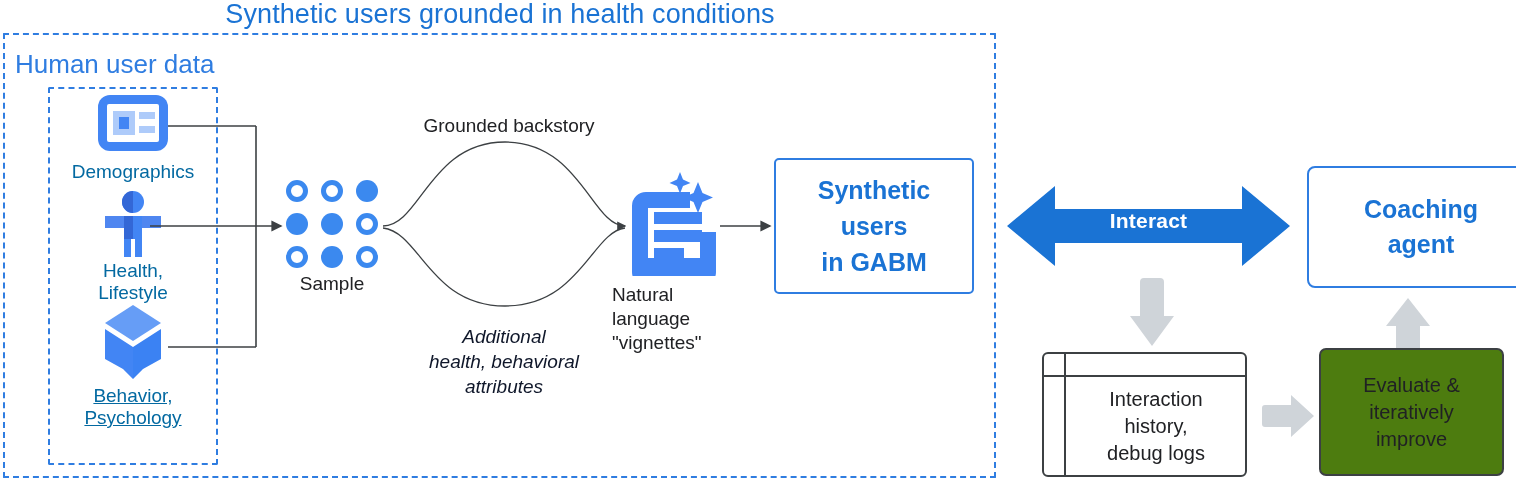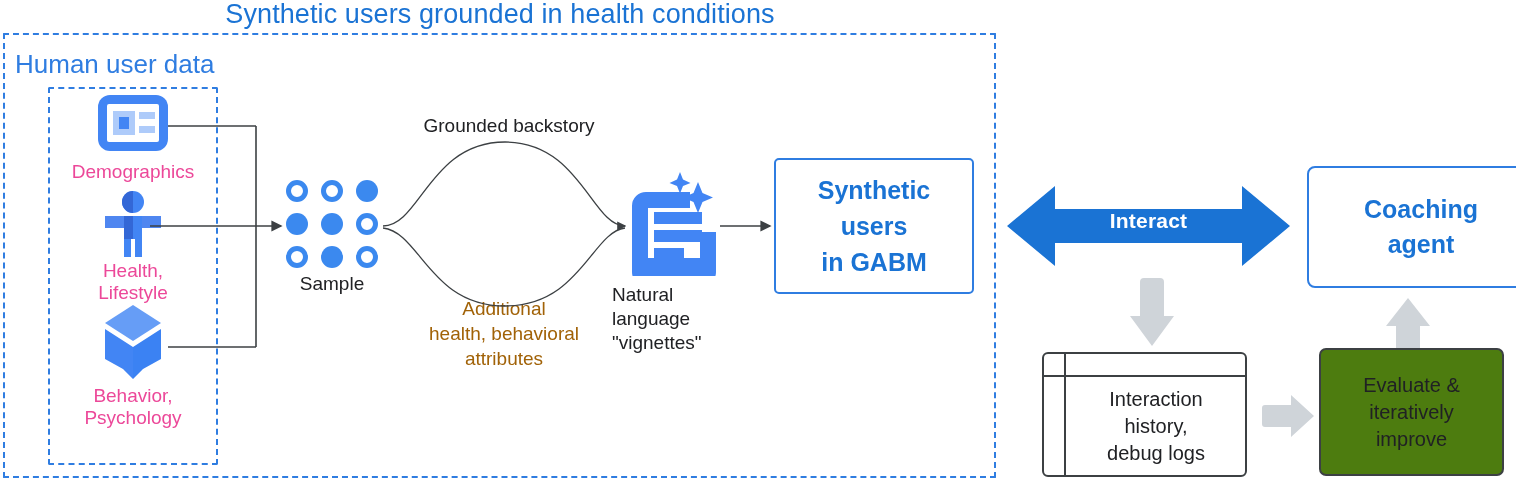--- a/index.html
+++ b/index.html
@@ -43,21 +43,21 @@
   #attributes-box{
     left:48px; top:87px; width:170px; height:378px;
     border:2px dashed #2f7de1;
     box-sizing:border-box;
     border-radius:2px;
   }
 
   
   .icon-wrap{width:170px;text-align:center;}
   .icon-caption{
-    font-size:19px;color:#ec4899;line-height:22px;white-space:nowrap;
+    font-size:19px;color:#0369a1;line-height:22px;white-space:nowrap;
   }
 
   
   #icon-demographics{left:48px; top:95px;}
   
   #icon-person{left:48px; top:191px;}
   
   #icon-behavior{left:48px; top:303px;}
 
   .cap-demographics{left:48px; top:161px;}
@@ -77,22 +77,22 @@
   .dot.hollow{border:5px solid #3b89ef;background:#ffffff;}
   #sample-label{left:286px; top:273px; width:92px; text-align:center;
     font-size:19px;color:#202124;white-space:nowrap;}
 
   
   #grounded-backstory{
     left:414px; top:114px; width:190px; text-align:center;
     font-size:19px;color:#202124;line-height:23px;
   }
   #additional-attrs{
-    left:404px; top:296px; width:200px; text-align:center;
-    font-size:19px;color:#a16207;line-height:25px;
+    left:404px; top:324px; width:200px; text-align:center;
+    font-size:19px;color:#0f172a;line-height:25px;font-style:italic;
   }
   #vignette-caption{
     left:612px; top:283px; width:130px; text-align:left;
     font-size:19px;color:#202124;line-height:24px;
   }
 
   
   #gabm-box{
     left:774px; top:158px; width:200px; height:136px;
     border:2px solid #2f7de1; border-radius:5px;
@@ -212,21 +212,21 @@
 
   <div class="abs icon-wrap" id="icon-behavior">
     <svg width="170" height="76" viewBox="0 0 170 76">
       <g transform="translate(57,0)">
         <path d="M28 2 L56 20 L28 38 L0 20 Z" fill="#669df6"></path>
         <path d="M0 26 L28 44 L28 76 L18 66 L0 56 Z" fill="#4285f4"></path>
         <path d="M56 26 L28 44 L28 76 L38 66 L56 56 Z" fill="#3b82f3"></path>
       </g>
     </svg>
   </div>
-  <div class="abs icon-caption cap-behavior" style="width:170px;text-align:center;">
+  <div class="abs icon-caption cap-behavior" style="width:170px;text-align:center;text-decoration:underline;">
     <div>Behavior,</div>
     <div>Psychology</div>
   </div>
 
   <div class="abs" id="sample-grid">
       <div class="dot hollow" style="left: 0px; top: 0px;"></div>
       <div class="dot hollow" style="left: 35px; top: 0px;"></div>
       <div class="dot filled" style="left: 70px; top: 0px;"></div>
       <div class="dot filled" style="left: 0px; top: 33px;"></div>
       <div class="dot filled" style="left: 35px; top: 33px;"></div>

